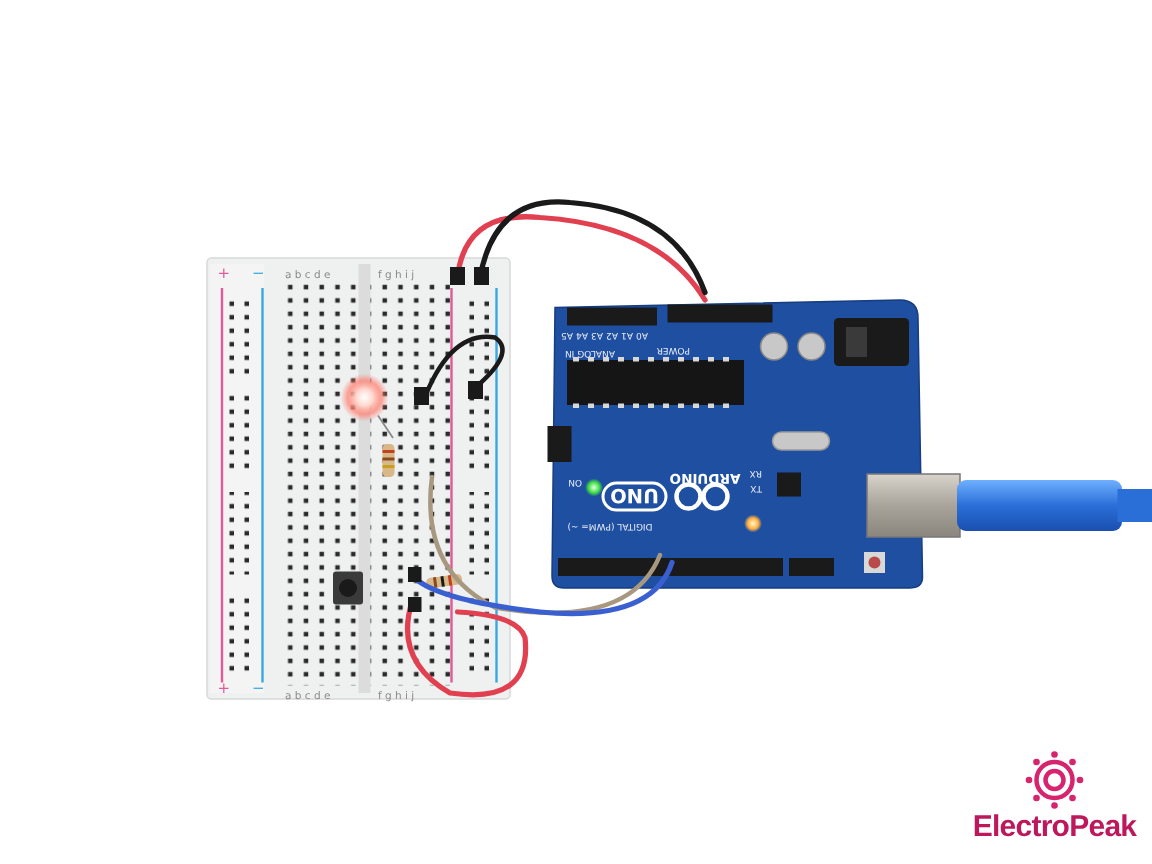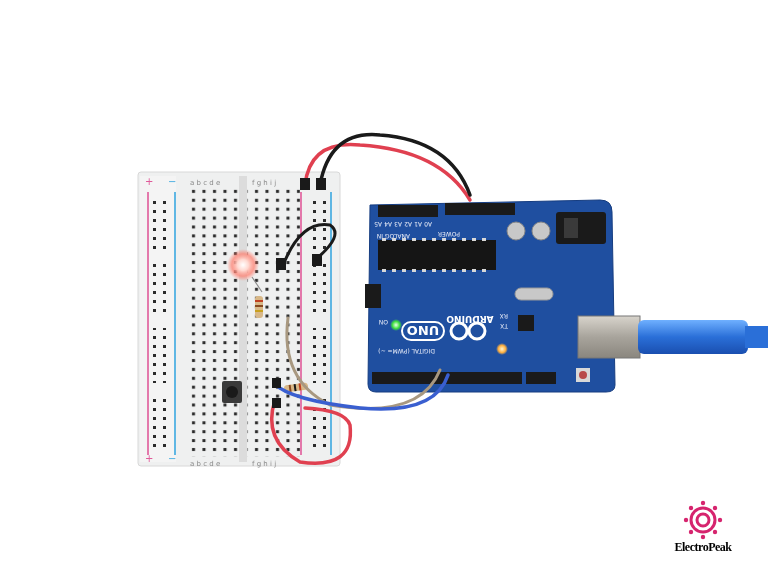--- a/index.html
+++ b/index.html
@@ -1,20 +1,20 @@
 <!DOCTYPE html>
 <html><head>
   <meta charset="utf-8">
   <style>
     html, body { margin:0; padding:0; background:#ffffff; }
     body { width:768px; height:576px; position:relative; overflow:hidden; font-family:"DejaVu Sans", sans-serif; }
     .scene { position:absolute; left:0; top:0; width:768px; height:576px; }
     svg { position:absolute; left:0; top:0; }
     .logo { position:absolute; left:648px; top:500px; width:110px; height:70px; text-align:center; }
-    .logo-text { position:absolute; left:0; top:40px; width:110px; font-family:Liberation Serif, serif; font-weight:bold; font-size:12px; color:#000000; letter-spacing:-0.5px; }
+    .logo-text { position:absolute; left:0; top:40px; width:110px; font-family:Liberation Sans, sans-serif; font-weight:bold; font-size:20px; color:#be185d; letter-spacing:-0.5px; }
     .bb-label { font-family:"DejaVu Sans", sans-serif; font-size:7px; fill:#8a8a8a; }
     .pin-label { font-family:"DejaVu Sans", sans-serif; font-size:6px; fill:#e8ecf8; }
     .uno-text { font-family:"DejaVu Sans", sans-serif; font-weight:bold; font-size:13px; fill:#ffffff; }
     .ard-text { font-family:"DejaVu Sans", sans-serif; font-weight:bold; font-size:9px; fill:#ffffff; }
   </style>
 </head>
 <body>
 
 <div class="scene">
 <svg width="768" height="576" viewBox="0 0 768 576">

